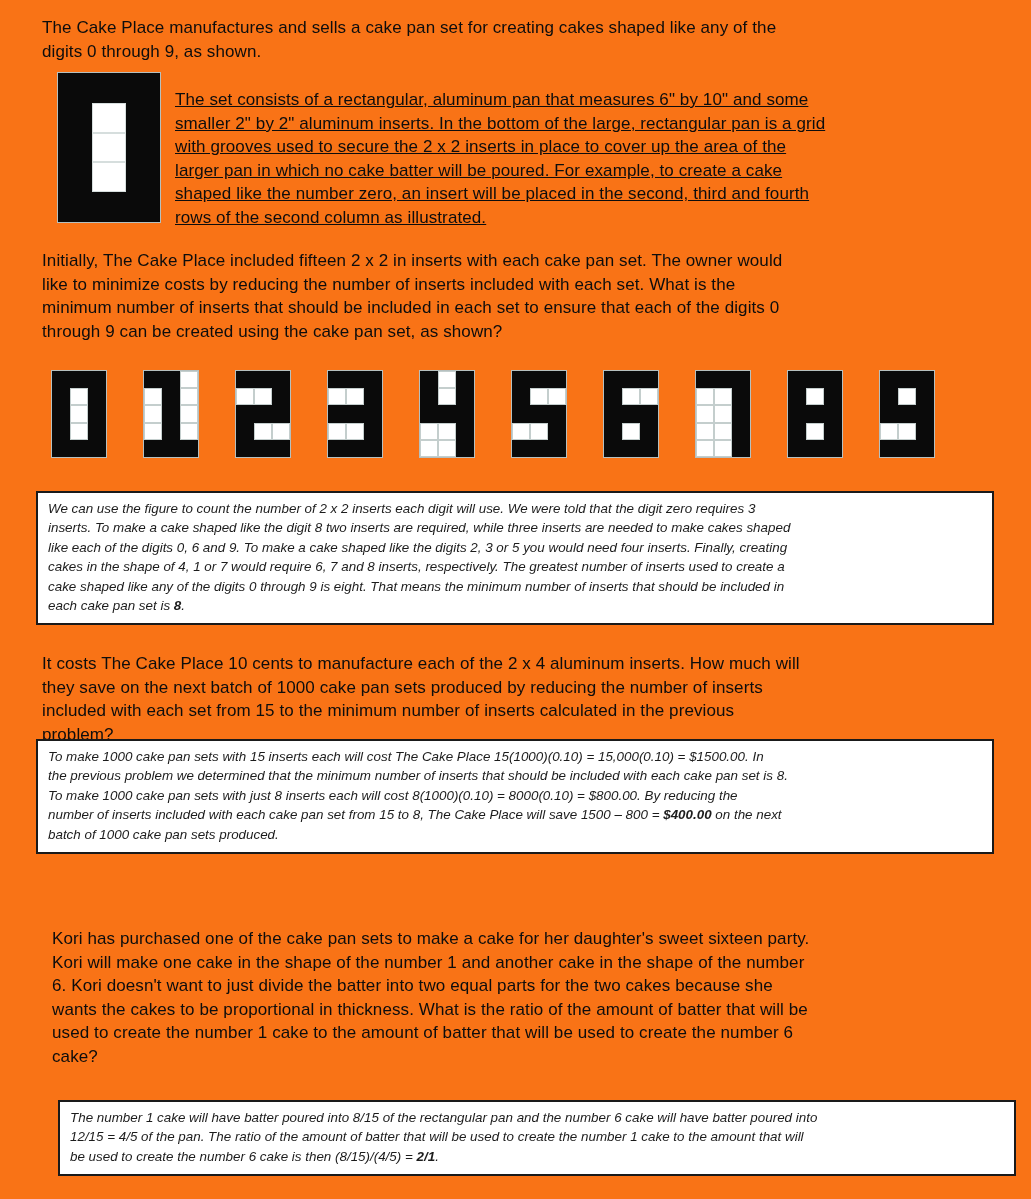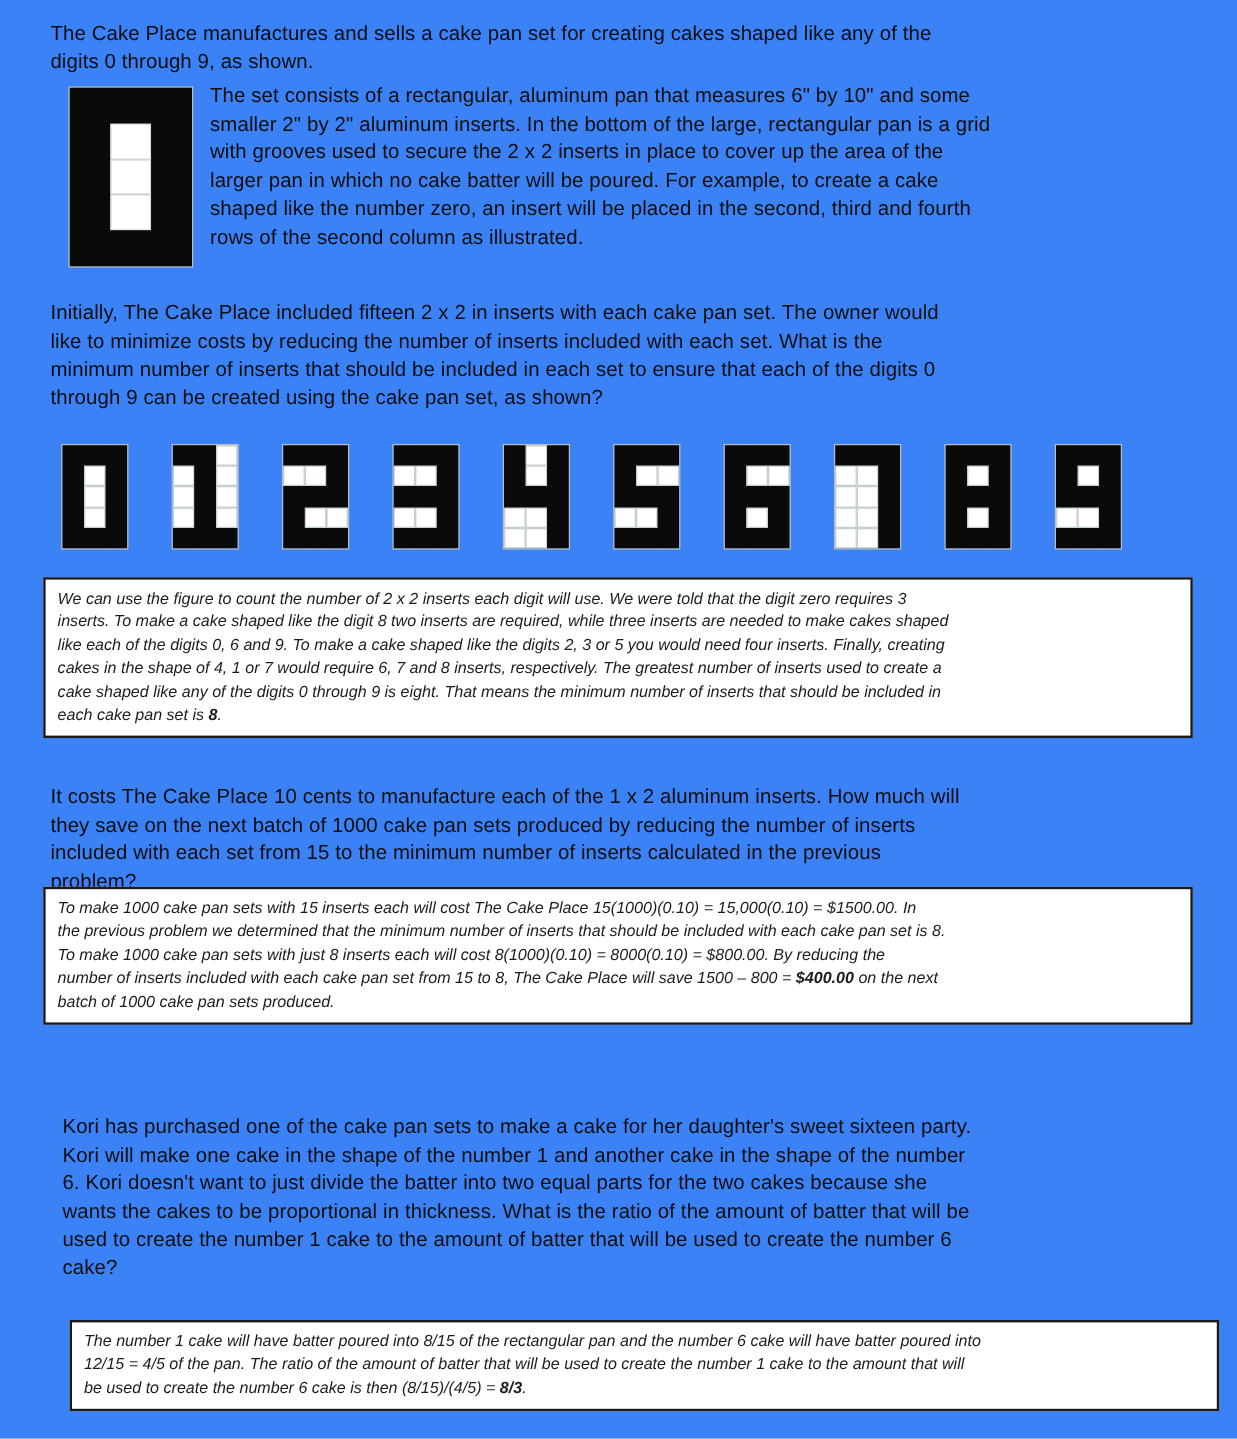--- a/index.html
+++ b/index.html
@@ -1,25 +1,25 @@
 <!DOCTYPE html>
 <html><head>
 <meta charset="utf-8">
 <style>
   html, body { margin:0; padding:0; background:#ffffff; }
   .page {
-    position:relative; width:1031px; height:1199px; background:#3b82f6;
+    position:relative; width:1031px; height:1199px; background:#f97316;
     font-family:"Liberation Sans", sans-serif; color:#0e0e0e; overflow:hidden;
   }
   .body-para {
     position:absolute; margin:0; font-size:17px; line-height:23.5px;
     white-space:pre-line; letter-spacing:0.1px; color:#0d0d0d;
   }
   .para1 { left:42px; top:16px;  width:960px; }
-  .para2 { left:175px; top:68px; width:810px; }
+  .para2 { left:175px; top:88px; width:810px;text-decoration:underline; }
   .para3 { left:42px; top:249px; width:965px; }
   .para4 { left:42px; top:652px; width:965px; }
   .para5 { left:52px; top:927px; width:965px; }
 
   .pan {
     display:grid; grid-template-columns:repeat(3,1fr); grid-template-rows:repeat(5,1fr);
     outline:1px solid #b6c0bf; background:#0a0a0a;
   }
   .pan-large { position:absolute; left:58px; top:73px; width:102px; height:149px; }
   .digits-row { position:absolute; left:52px; top:371px; display:flex; gap:38px; }
@@ -28,21 +28,21 @@
   .cell-insert { background:#ffffff; box-shadow: inset 0 0 0 1px #c4cecd; }
   .pan-large .cell-insert { box-shadow: inset 0 0 0 1px #d6dedd; }
 
   .solution-box {
     position:absolute; left:36px; width:958px; box-sizing:border-box;
     border:2px solid #1a1a1a; background:#ffffff;
     padding:6px 10px 8px 10px;
     font-style:italic; font-size:13.4px; line-height:19.4px; color:#1c1c1c;
   }
   .solution-box .seg { white-space:pre-line; }
-  .box1 { top:481px; }
+  .box1 { top:491px; }
   .box2 { top:739px; }
   .box3 { top:1100px;margin-left:22px; }
   .ans { font-weight:bold; font-style:italic; }
 </style>
 </head>
 <body>
 
 <div class="page">
 
   <p class="body-para para1">The Cake Place manufactures and sells a cake pan set for creating cakes shaped like any of the
@@ -253,21 +253,21 @@
 
   <div class="solution-box box1">
     <span class="seg">We can use the figure to count the number of 2 x 2 inserts each digit will use. We were told that the digit zero requires 3
 inserts. To make a cake shaped like the digit 8 two inserts are required, while three inserts are needed to make cakes shaped
 like each of the digits 0, 6 and 9. To make a cake shaped like the digits 2, 3 or 5 you would need four inserts. Finally, creating
 cakes in the shape of 4, 1 or 7 would require 6, 7 and 8 inserts, respectively. The greatest number of inserts used to create a
 cake shaped like any of the digits 0 through 9 is eight. That means the minimum number of inserts that should be included in
 each cake pan set is </span><span class="ans">8</span><span class="seg">.</span>
   </div>
 
-  <p class="body-para para4">It costs The Cake Place 10 cents to manufacture each of the 1 x 2 aluminum inserts. How much will
+  <p class="body-para para4">It costs The Cake Place 10 cents to manufacture each of the 2 x 4 aluminum inserts. How much will
 they save on the next batch of 1000 cake pan sets produced by reducing the number of inserts
 included with each set from 15 to the minimum number of inserts calculated in the previous
 problem?</p>
 
   <div class="solution-box box2">
     <span class="seg">To make 1000 cake pan sets with 15 inserts each will cost The Cake Place 15(1000)(0.10) = 15,000(0.10) = $1500.00. In
 the previous problem we determined that the minimum number of inserts that should be included with each cake pan set is 8.
 To make 1000 cake pan sets with just 8 inserts each will cost 8(1000)(0.10) = 8000(0.10) = $800.00. By reducing the
 number of inserts included with each cake pan set from 15 to 8, The Cake Place will save 1500 – 800 = </span><span class="ans">$400.00</span><span class="seg"> on the next
 batch of 1000 cake pan sets produced.</span>
@@ -276,16 +276,16 @@
   <p class="body-para para5">Kori has purchased one of the cake pan sets to make a cake for her daughter's sweet sixteen party.
 Kori will make one cake in the shape of the number 1 and another cake in the shape of the number
 6. Kori doesn't want to just divide the batter into two equal parts for the two cakes because she
 wants the cakes to be proportional in thickness. What is the ratio of the amount of batter that will be
 used to create the number 1 cake to the amount of batter that will be used to create the number 6
 cake?</p>
 
   <div class="solution-box box3">
     <span class="seg">The number 1 cake will have batter poured into 8/15 of the rectangular pan and the number 6 cake will have batter poured into
 12/15 = 4/5 of the pan. The ratio of the amount of batter that will be used to create the number 1 cake to the amount that will
-be used to create the number 6 cake is then (8/15)/(4/5) = </span><span class="ans">8/3</span><span class="seg">.</span>
+be used to create the number 6 cake is then (8/15)/(4/5) = </span><span class="ans">2/1</span><span class="seg">.</span>
   </div>
 
 </div>
 
 </body></html>

